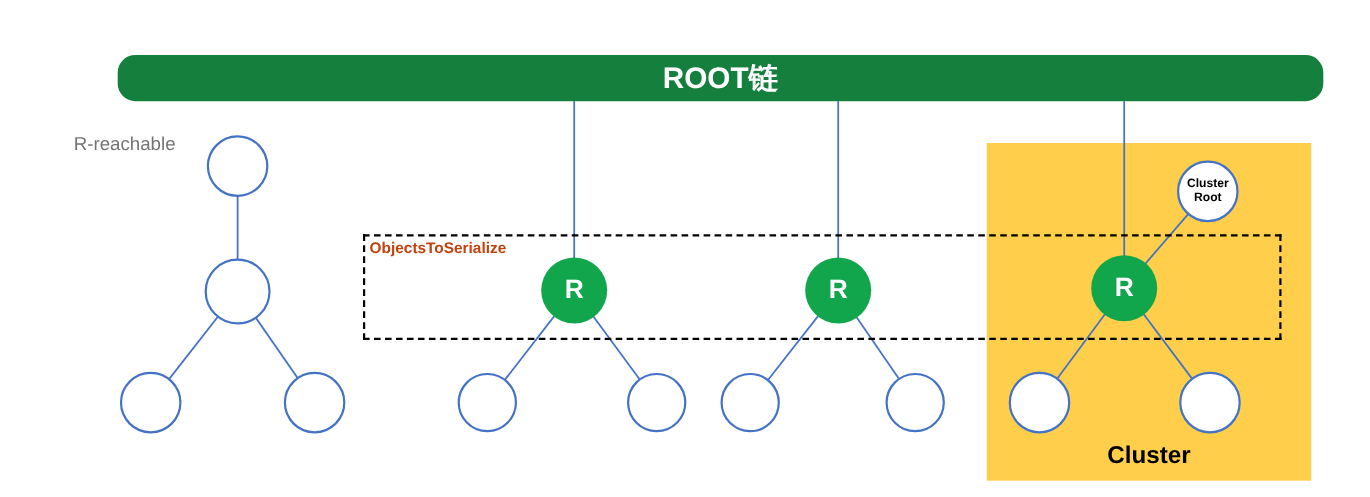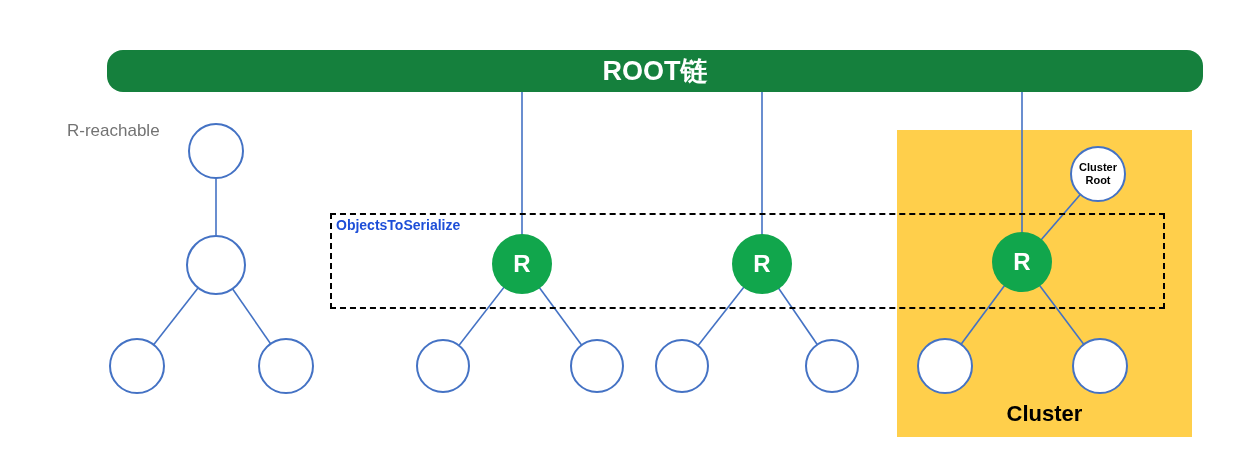--- a/index.html
+++ b/index.html
@@ -32,21 +32,21 @@
   
   .dashed-box{
     position:absolute;
     left:330px;top:213px;width:835px;height:96px;
     border:2px dashed #000;
     box-sizing:border-box;
     z-index:2;
   }
   .dashed-label{
     position:absolute;left:4px;top:2px;
-    font-size:14px;font-weight:bold;color:#1d4ed8;
+    font-size:14px;font-weight:bold;color:#c2410c;
     background:transparent;
   }
   
   .root-bar{
     position:absolute;
     left:95px;top:50px;width:1096px;height:42px;
     background:#15803d;border-radius:16px;
     display:flex;align-items:center;justify-content:center;
     color:#fff;font-size:27px;font-weight:bold;
     z-index:3;

